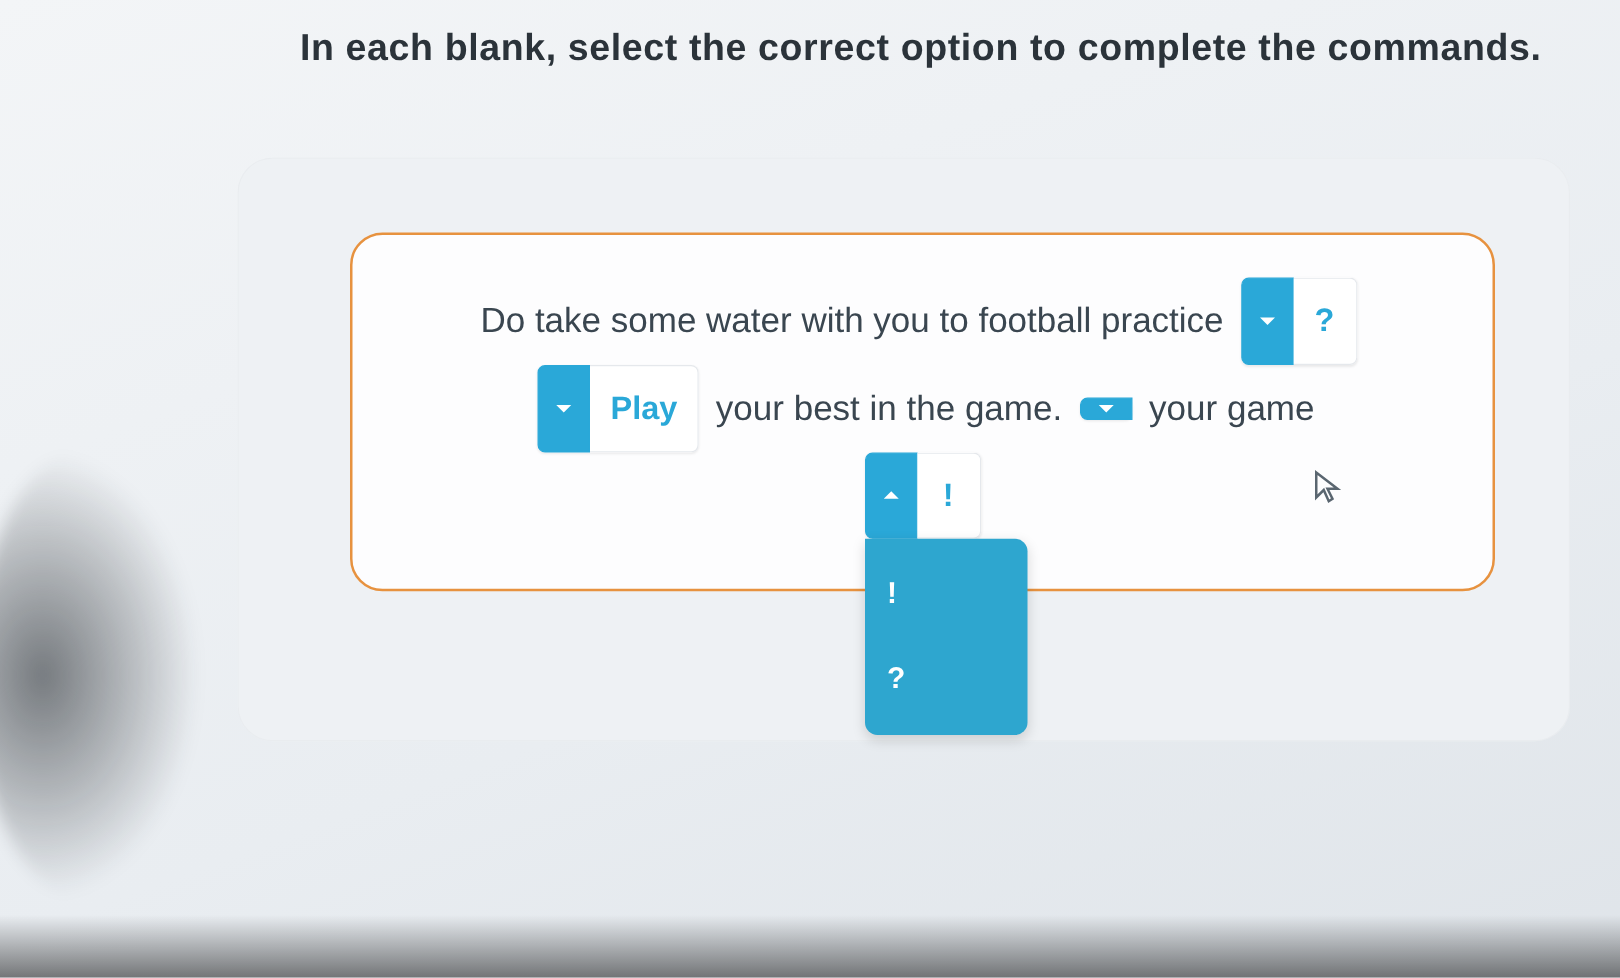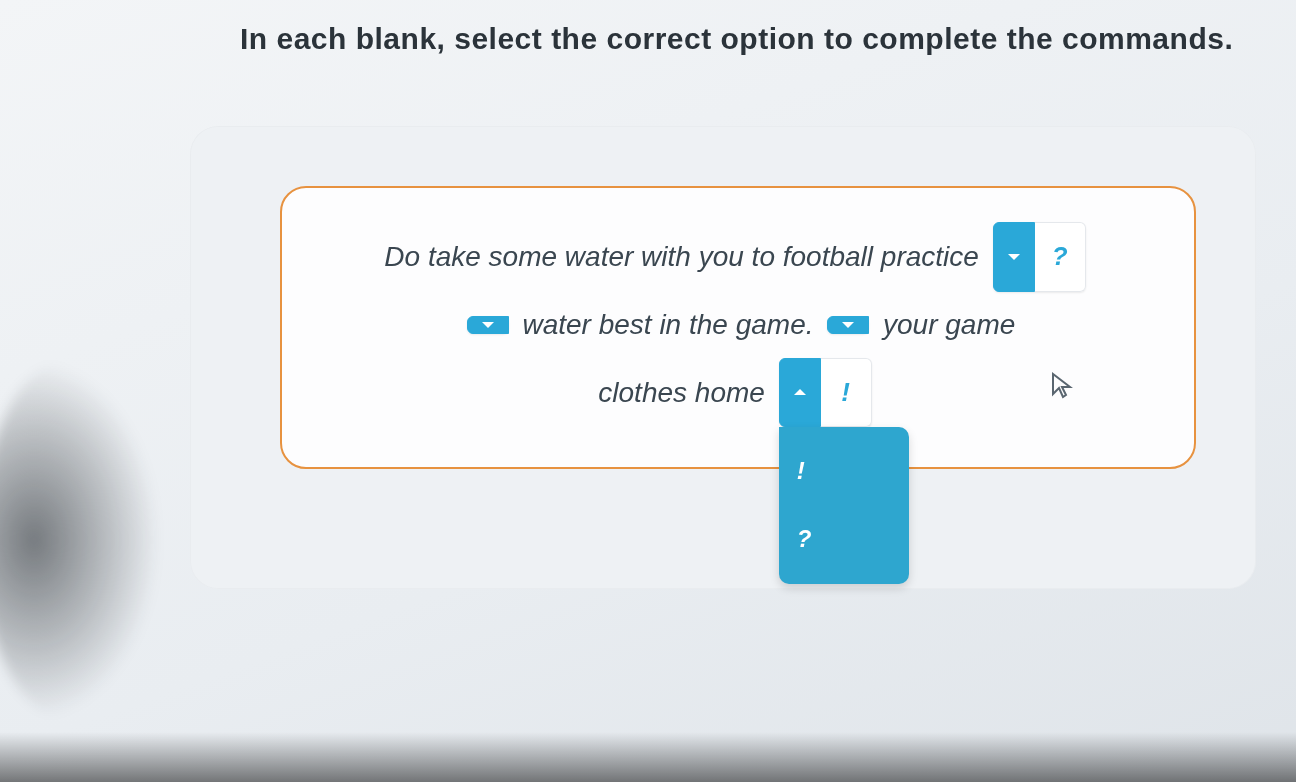--- a/index.html
+++ b/index.html
@@ -29,21 +29,20 @@
   .question-box {
     border: 2px solid #e7923f;
     border-radius: 26px;
     background: #fdfdfe;
     padding: 34px 48px 40px 48px;
     font-size: 28px;
     line-height: 2.3;
     color: #3a4650;
     text-align: center;
     position: relative;
-    font-style: italic;
   }
   .inline-text {
     display: inline;
     vertical-align: middle;
   }
   .dropdown {
     display: inline-flex;
     align-items: stretch;
     vertical-align: middle;
     border-radius: 6px;
@@ -149,37 +148,37 @@
     </span>
 
     <br>
 
     <span class="dropdown">
       <span class="dd-arrow">
         <svg viewBox="0 0 16 16">
             <path d="M2 5 L8 11 L14 5 Z"></path>
           </svg>
       </span>
-    </span>
-
-    <span class="inline-text"> water best in the game. </span>
+      <span class="dd-value">Play</span>
+    </span>
+
+    <span class="inline-text"> your best in the game. </span>
 
     <span class="dropdown">
       <span class="dd-arrow">
         <svg viewBox="0 0 16 16">
             <path d="M2 5 L8 11 L14 5 Z"></path>
           </svg>
       </span>
     </span>
 
     <span class="inline-text"> your game</span>
 
     <br>
 
-    <span class="inline-text">clothes home</span>
 
     <span class="dropdown" style="position:relative;">
       <span class="dd-arrow up">
         <svg viewBox="0 0 16 16">
             <path d="M2 5 L8 11 L14 5 Z"></path>
           </svg>
       </span>
       <span class="dd-value punct">!</span>
       <div class="options-popover">
         <div class="option-item">!</div>

